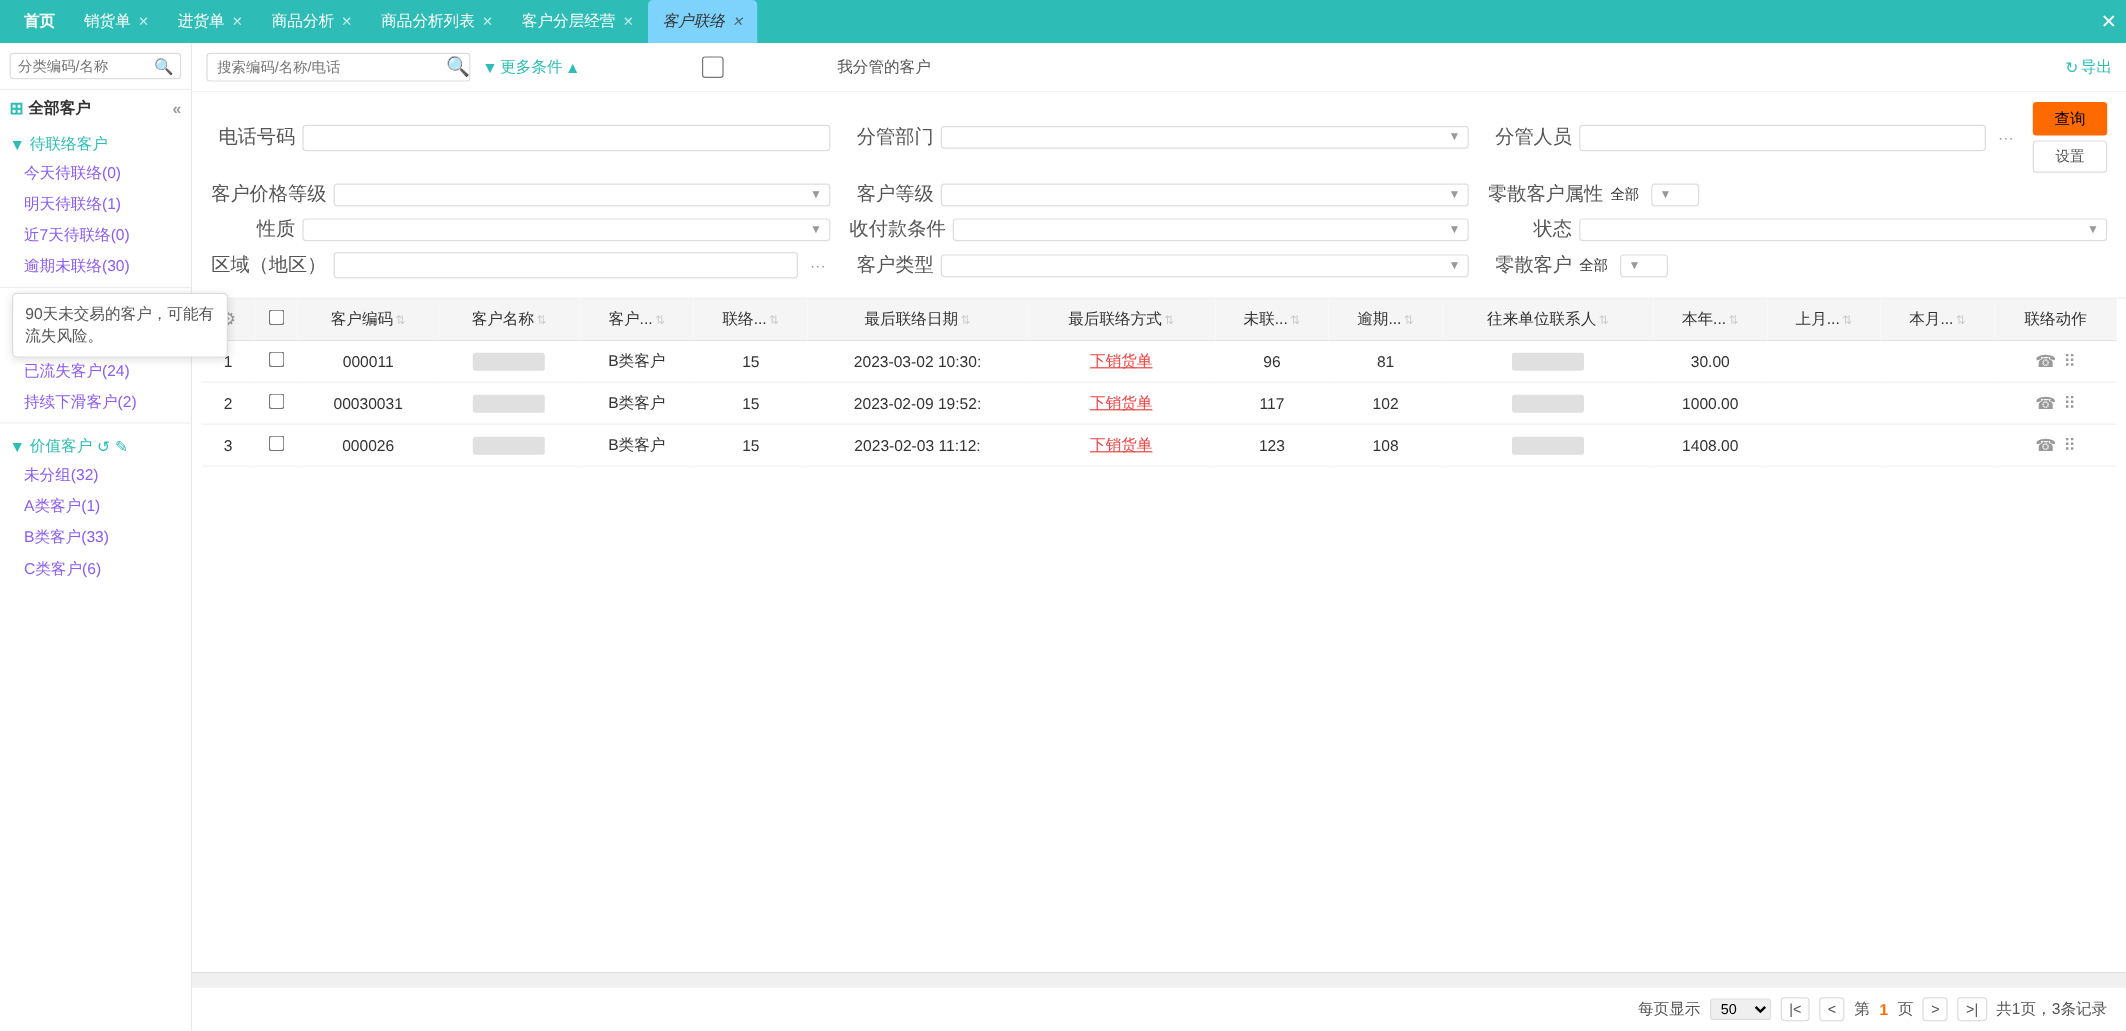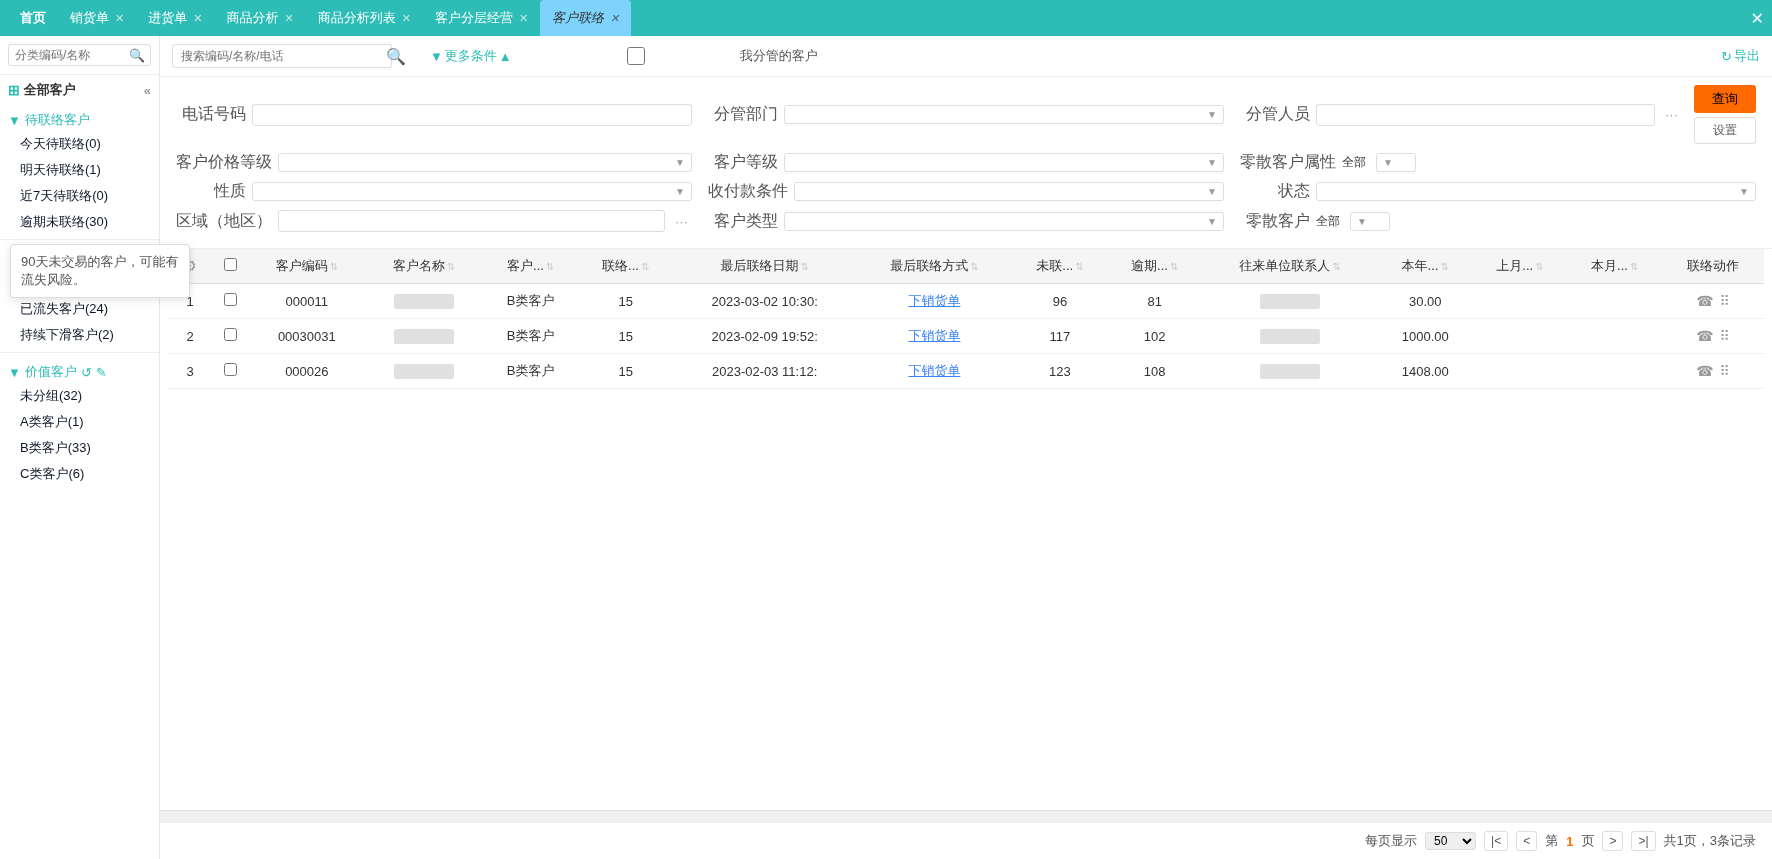--- a/index.html
+++ b/index.html
@@ -105,21 +105,21 @@
       padding: 6px 8px 2px 8px;
       display: flex;
       align-items: center;
       cursor: pointer;
     }
     .sidebar-group-title .arrow {
       margin-right: 4px;
     }
     .sidebar-item {
       padding: 4px 8px 4px 20px;
-      color: #0f172a;
+      color: #8b5cf6;
       cursor: pointer;
       font-size: 12px;
     }
     .sidebar-item.active {
       color: #ff6a00;
       font-weight: bold;
     }
     .sidebar-divider { border-top: 1px solid #eee; margin: 4px 0; }
 
     
@@ -146,21 +146,21 @@
       overflow: hidden;
       background: #fff;
     }
 
     
     .filter-bar {
       display: flex;
       align-items: center;
       padding: 8px 12px;
       border-bottom: 1px solid #eee;
-      gap: 24px;
+      gap: 10px;
       flex-wrap: wrap;
     }
     .filter-bar input {
       border: 1px solid #ddd;
       border-radius: 3px;
       padding: 4px 8px;
       font-size: 12px;
       width: 200px;
       outline: none;
     }
@@ -297,21 +297,21 @@
       margin-left: 2px;
     }
     tbody tr td {
       border-bottom: 1px solid #f0f0f0;
       padding: 8px 8px;
       text-align: center;
       color: #333;
       white-space: nowrap;
     }
     .link-text {
-      color: #3b82f6;
+      color: #ef4444;
       cursor: pointer;
       text-decoration: underline;
     }
     .blurred {
       background: #e0e0e0;
       border-radius: 2px;
       color: transparent;
       min-width: 60px;
       display: inline-block;
     }

